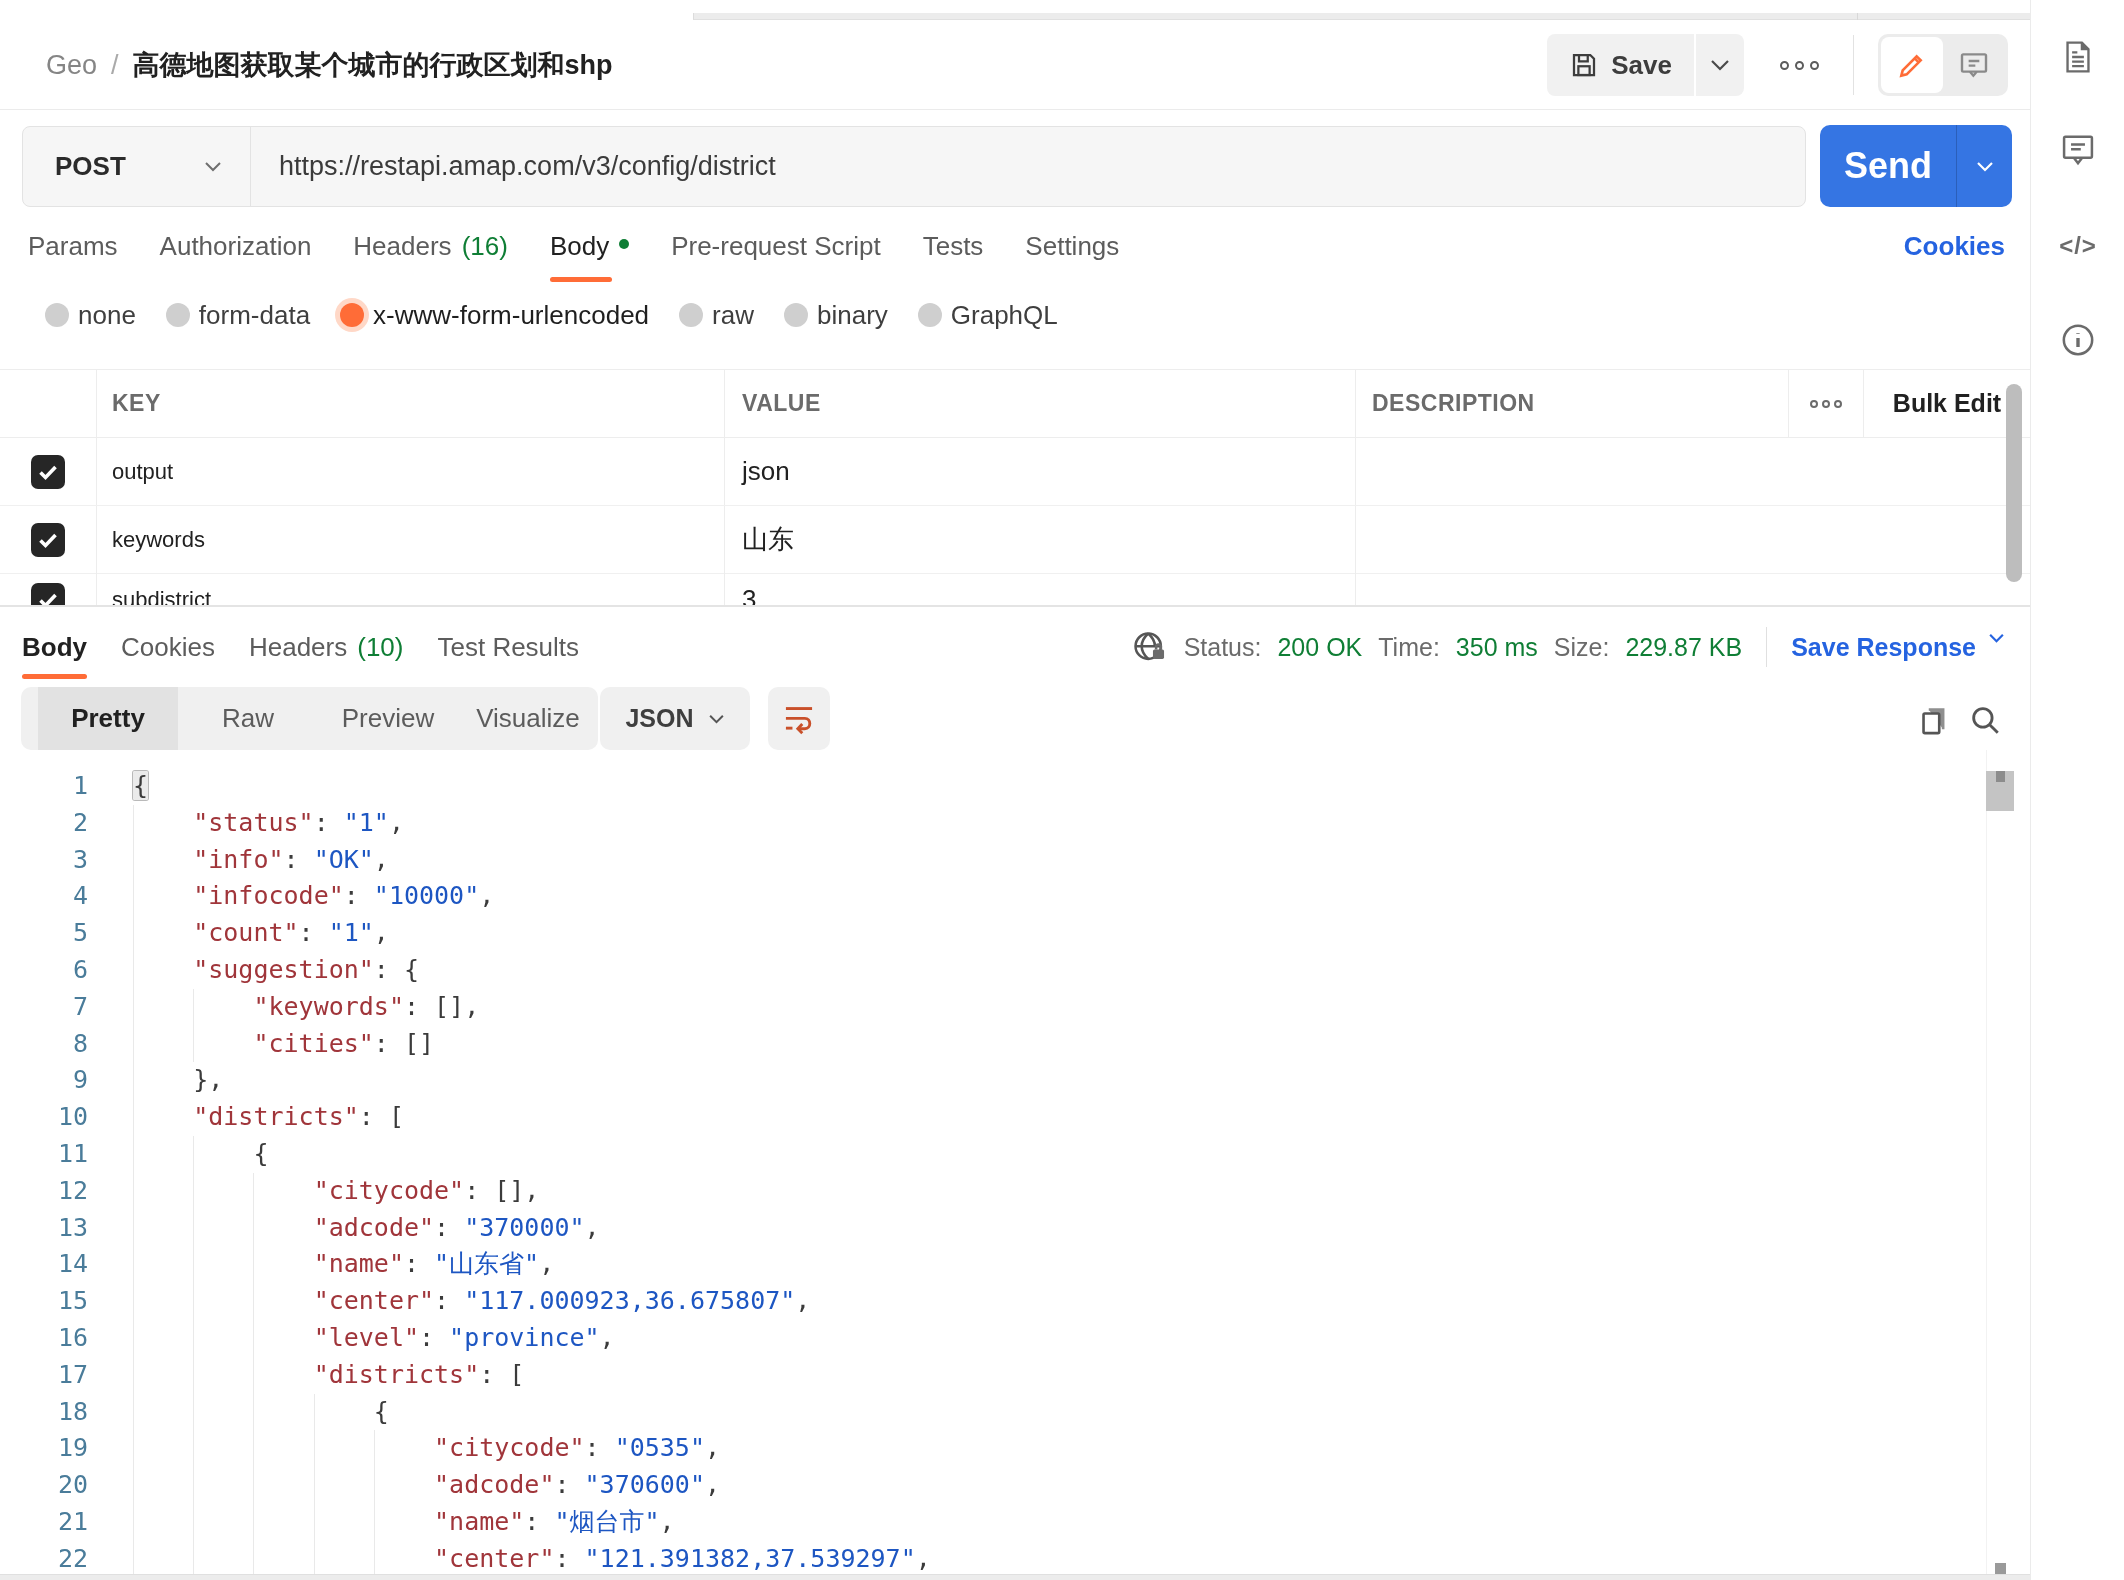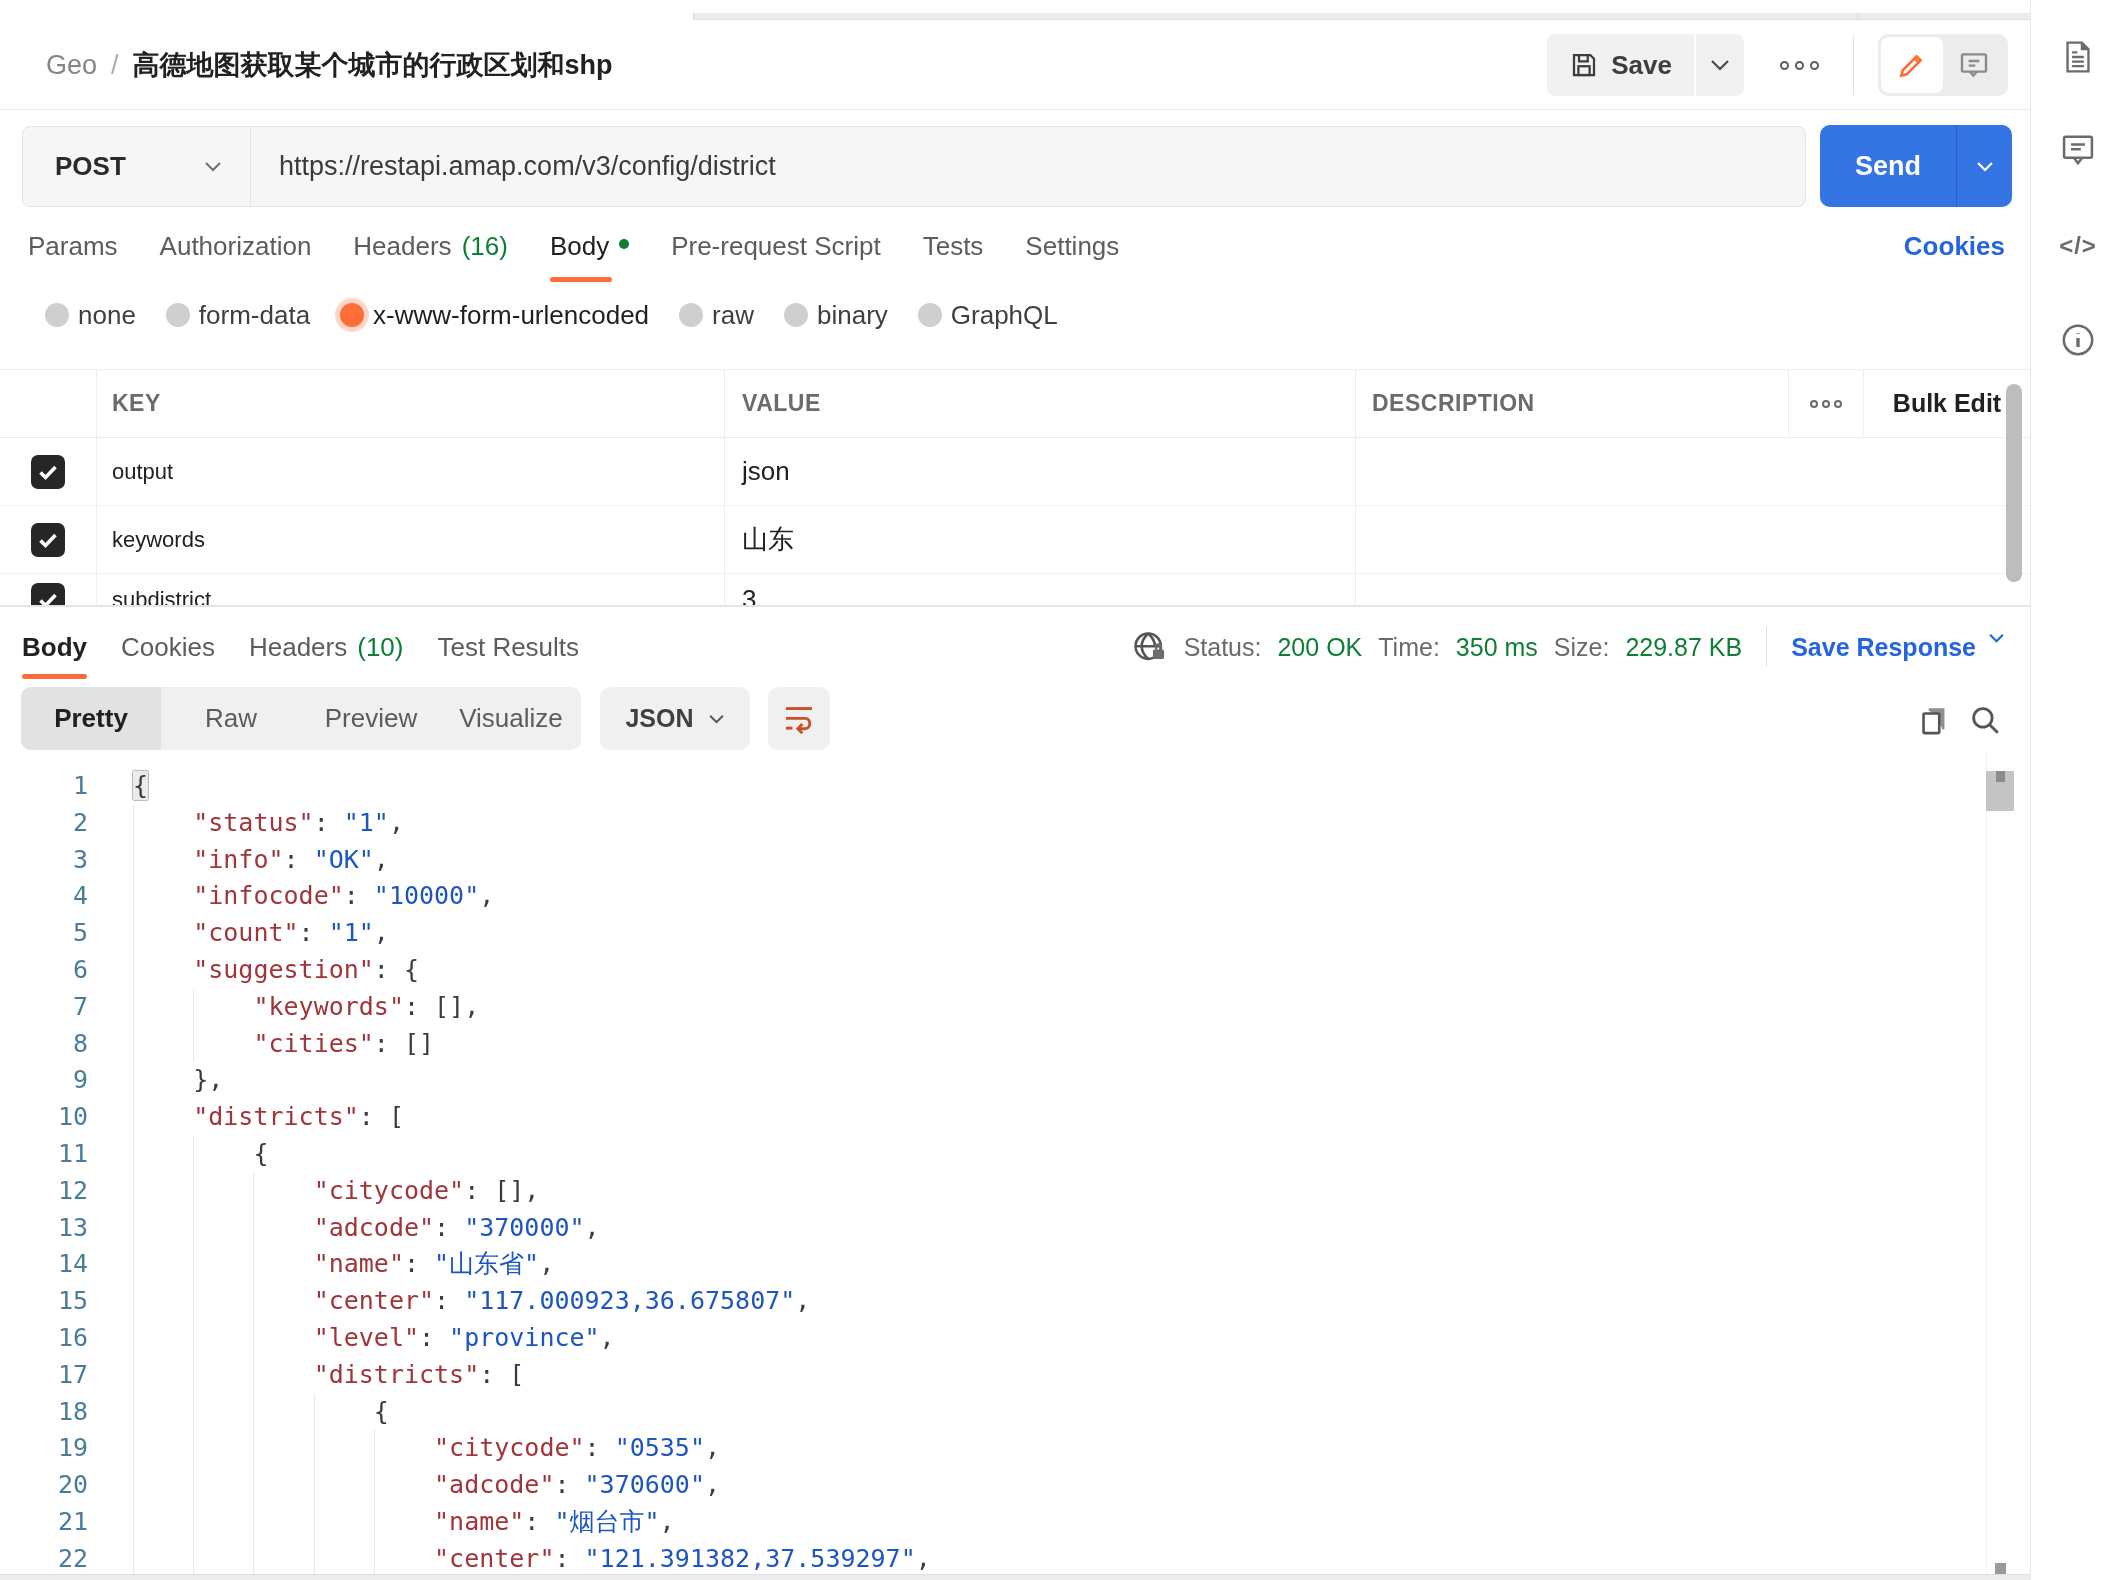--- a/index.html
+++ b/index.html
@@ -31,21 +31,21 @@
   .hdr-divider{width:1px;height:60px;background:#e2e2e2;margin-right:24px;}
   .toggle-group{display:flex;background:#ececec;border-radius:10px;padding:3px;height:62px;}
   .toggle-cell{width:62px;border-radius:8px;display:flex;align-items:center;justify-content:center;cursor:pointer;}
   .toggle-cell.sel{background:#fff;}
   
   .url-row{position:absolute;left:0;top:98px;width:2030px;height:99px;}
   .method-url{position:absolute;left:22px;top:15px;width:1784px;height:81px;background:#f6f6f6;border:1px solid #e3e3e3;border-radius:8px;display:flex;align-items:center;}
   .method{width:228px;display:flex;align-items:center;justify-content:space-between;padding:0 28px 0 32px;font-size:26px;font-weight:600;color:#2b2b2b;cursor:pointer;border-right:1px solid #e3e3e3;height:100%;}
   .url-input{flex:1;font-size:27px;color:#3b3b3b;padding-left:28px;background:transparent;border:none;outline:none;font-family:"Liberation Sans","DejaVu Sans",sans-serif;}
   .send-btn{position:absolute;left:1820px;top:14px;width:192px;height:82px;background:var(--send-blue);border-radius:10px;display:flex;cursor:pointer;}
-  .send-main{flex:1;display:flex;align-items:center;justify-content:center;color:#fff;font-size:27px;font-weight:600;}
+  .send-main{flex:1;display:flex;align-items:center;justify-content:center;color:#fff;font-size:36px;font-weight:600;}
   .send-caret{width:56px;display:flex;align-items:center;justify-content:center;border-left:1px solid rgba(0,0,0,0.18);}
   
   .req-tabs{position:absolute;left:0;top:197px;width:2030px;height:72px;display:flex;align-items:center;padding-left:28px;}
   .rtab{position:relative;display:flex;align-items:center;gap:10px;margin-right:42px;font-size:26px;color:#5c5c5c;cursor:pointer;height:72px;}
   .rtab .cnt{color:var(--green);}
   .rtab.active{color:var(--txt);}
   .rtab.active .lbl-wrap{position:relative;}
   .rtab .under{position:absolute;left:0;bottom:0;height:5px;border-radius:3px;background:var(--accent);}
   .rtab .dot{width:10px;height:10px;border-radius:50%;background:var(--green);margin-top:-4px;}
   .cookies-link{position:absolute;right:25px;top:0;height:72px;display:flex;align-items:center;color:var(--link-blue);font-size:26px;font-weight:600;cursor:pointer;}
@@ -84,21 +84,21 @@
   .resp-tab.active{color:var(--txt);font-weight:600;}
   .resp-tab .under{position:absolute;left:0;bottom:8px;height:5px;width:100%;border-radius:3px;background:var(--accent);}
   .resp-tab .cnt{color:var(--green);}
   .resp-meta{margin-left:auto;display:flex;align-items:center;gap:16px;padding-right:25px;font-size:25px;}
   .meta-label{color:var(--gray);}
   .meta-value{color:var(--green);}
   .meta-div{width:1px;height:40px;background:#e0e0e0;margin:0 8px;}
   .save-resp{display:flex;align-items:flex-start;gap:12px;color:var(--link-blue);font-weight:600;cursor:pointer;}
   
   .resp-controls{position:absolute;left:0;top:674px;width:2030px;height:63px;}
-  .seg{position:absolute;left:21px;top:0;height:63px;display:flex;background:#f0f0f0;border-radius:10px;overflow:hidden;}
+  .seg{position:absolute;left:21px;top:0;height:63px;display:flex;background:#f0f0f0;border-radius:10px;overflow:hidden;padding-left:17px;}
   .seg-item{width:140px;display:flex;align-items:center;justify-content:center;font-size:26px;color:#5c5c5c;cursor:pointer;}
   .seg-item.active{background:#e2e2e2;color:var(--txt);font-weight:600;}
   .json-drop{position:absolute;left:600px;top:0;width:150px;height:63px;background:#f0f0f0;border-radius:10px;display:flex;align-items:center;justify-content:center;gap:14px;font-size:25px;font-weight:600;color:#3f3f3f;cursor:pointer;}
   .wrap-btn{position:absolute;left:768px;top:0;width:62px;height:63px;background:#f0f0f0;border-radius:10px;display:flex;align-items:center;justify-content:center;cursor:pointer;}
   .copy-btn{position:absolute;left:1918px;top:16px;cursor:pointer;}
   .search-btn{position:absolute;left:1968px;top:16px;cursor:pointer;}
   
   .code-area{position:absolute;left:0;top:737px;width:2030px;height:837px;overflow:hidden;background:#fff;}
   .code-inner{padding-top:18px;font-family:"DejaVu Sans Mono","Liberation Mono",monospace;font-size:25px;}
   .cline{position:relative;height:36.8px;line-height:36.8px;display:flex;white-space:pre;}

